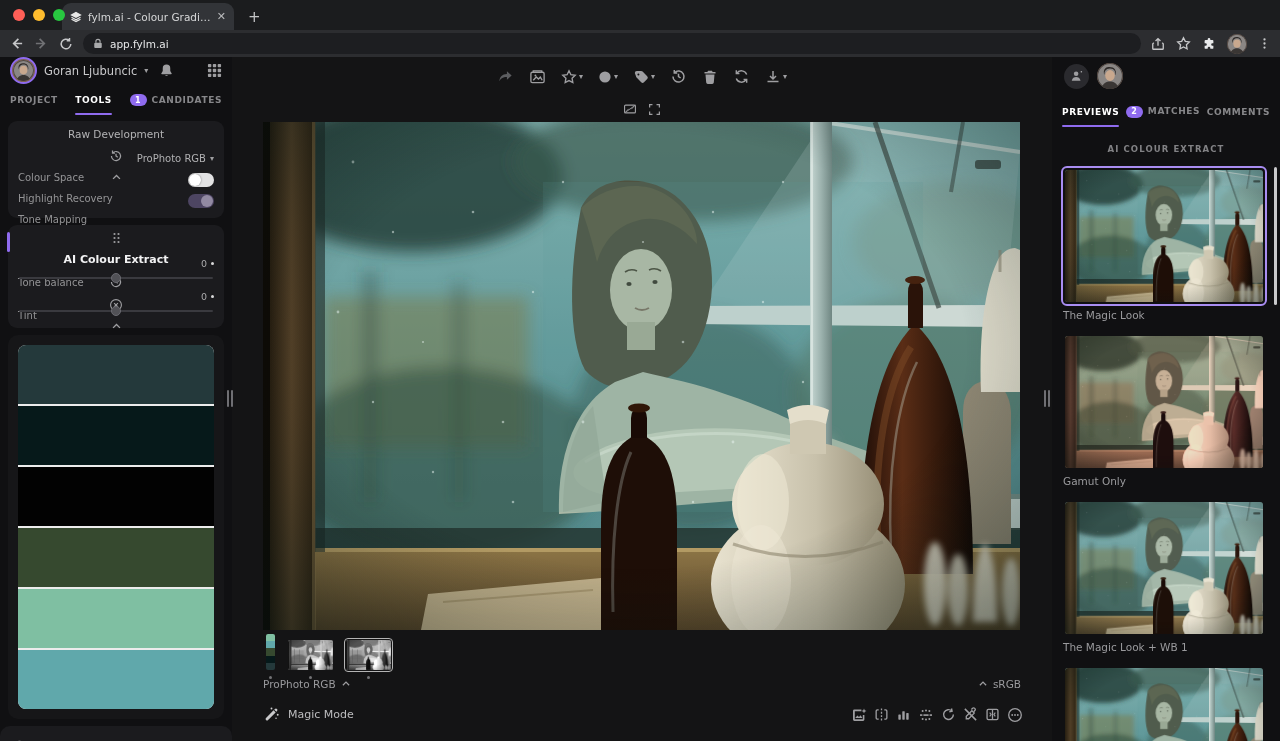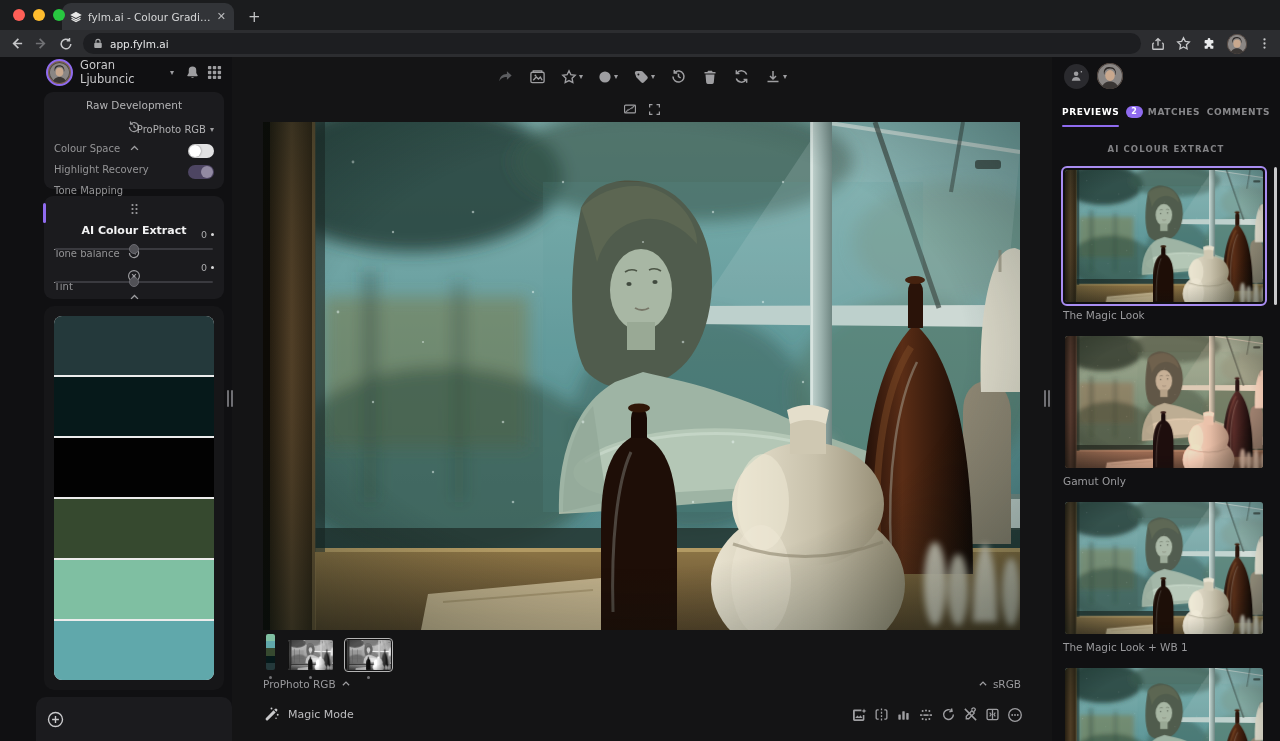--- a/index.html
+++ b/index.html
@@ -22,21 +22,21 @@
   .navico.dim { color:#707174; }
   .urlpill { flex:1; height:21px; background:#1d1e21; border-radius:11px; display:flex; align-items:center;
              padding:0 10px; gap:7px; }
   .url { color:#e6e7e8; font-size:10.5px; }
   .chrome-right { display:flex; align-items:center; gap:11px; }
   .avatar { border-radius:50%; overflow:hidden; background:#7d6253; position:relative; flex:0 0 auto; }
   .avatar svg { display:block; }
 
   
   .app { display:flex; height:684px; background:#131314; position:relative; }
-  .lpanel { width:232px; background:#101012; display:flex; flex-direction:column; position:relative;padding-left:36px; }
+  .lpanel { width:232px; background:#101012; display:flex; flex-direction:column; position:relative; }
   .center { flex:1; position:relative; background:#141415; }
   .rpanel { width:228px; background:#101012; position:relative; }
 
   
   .lp-head { height:38px; display:flex; align-items:center; padding:0 10px; gap:7px; }
   .ring { width:27px; height:27px; border-radius:50%; border:2px solid #8f6bef; padding:1px; }
   .uname { color:#c9c9cb; font-size:11.5px; }
   .caret { color:#9e9ea1; font-size:8px; }
   .lp-head .bell { margin-left:4px; }
   .lp-head .grid { margin-left:auto; }
@@ -100,21 +100,21 @@
       color:#9a9a9d; font-size:10.5px; align-items:center; }
   .meta-l, .meta-r { display:flex; align-items:center; gap:5px; }
   .c-bottom { position:absolute; top:649px; left:31px; right:29px; display:flex; justify-content:space-between; align-items:center; }
   .magic { display:flex; align-items:center; gap:8px; color:#bdbdbf; font-size:11px; }
   .b-icons { display:flex; align-items:center; gap:7px; color:#97979a; }
 
   
   .rp-head { height:38px; display:flex; align-items:center; gap:8px; padding:0 12px; }
   .circ-btn { width:25px; height:25px; border-radius:50%; background:#2a2a2e; display:flex; align-items:center;
       justify-content:center; color:#b5b5b8; }
-  .rtab { display:flex; align-items:center; gap:5px; position:relative; padding:10px 0; }
+  .rtab { display:flex; gap:5px; position:relative; padding:10px 0; }
   .rtab.active { color:#fff; }
   .rtab.active::after { content:""; position:absolute; left:0; right:0; bottom:0; height:2px; background:#8f6bef; border-radius:2px; }
   .rp-title { text-align:center; color:#828285; font-size:8.5px; font-weight:700; letter-spacing:1.1px; margin:16px 0 12px; }
   .pv-list { padding:0 9px; }
   .pv-frame { border:2px solid transparent; border-radius:6px; padding:2px; width:206px; }
   .pv-frame.sel { border-color:#a98df2; }
   .pv-thumb { width:198px; height:132px; border-radius:3px; overflow:hidden; background:#000; }
   .pv-thumb svg { width:198px; height:136px; display:block; }
   .pv-label { color:#9a9a9d; font-size:10.5px; margin:3px 0 11px 2px; }
   .f-gamut { filter:sepia(.45) hue-rotate(-25deg) saturate(1.25) brightness(.92); }
@@ -395,20 +395,32 @@
               <rect x="6.2" y="6.2" width="3.6" height="3.6" rx=".8"></rect>
               <rect x="11.4" y="6.2" width="3.6" height="3.6" rx=".8"></rect>
               <rect x="1" y="11.4" width="3.6" height="3.6" rx=".8"></rect>
               <rect x="6.2" y="11.4" width="3.6" height="3.6" rx=".8"></rect>
               <rect x="11.4" y="11.4" width="3.6" height="3.6" rx=".8"></rect>
             </g>
           </svg>
       </span>
     </div>
 
+    <div class="ltabs">
+      <span class="ltab">
+          <span>PROJECT</span>
+        </span>
+      <span class="ltab active">
+          <span>TOOLS</span>
+        </span>
+      <span class="ltab">
+        <span class="badge">1</span>
+        <span>CANDIDATES</span>
+      </span>
+    </div>
 
     <div class="lp-body">
 
       <div class="card">
         <div class="card-head">
           <span class="card-title">Raw Development</span>
           <span class="ico">
             <svg width="14" height="14" viewBox="0 0 16 16" stroke="currentColor" stroke-width="1.4" fill="none">
                 <path d="M2.8 8 a5.2 5.2 0 1 0 1.5 -3.6 M4 1.8 v2.8 h2.8"></path>
                 <path d="M8 5.5 V8 l2 1.4"></path>

